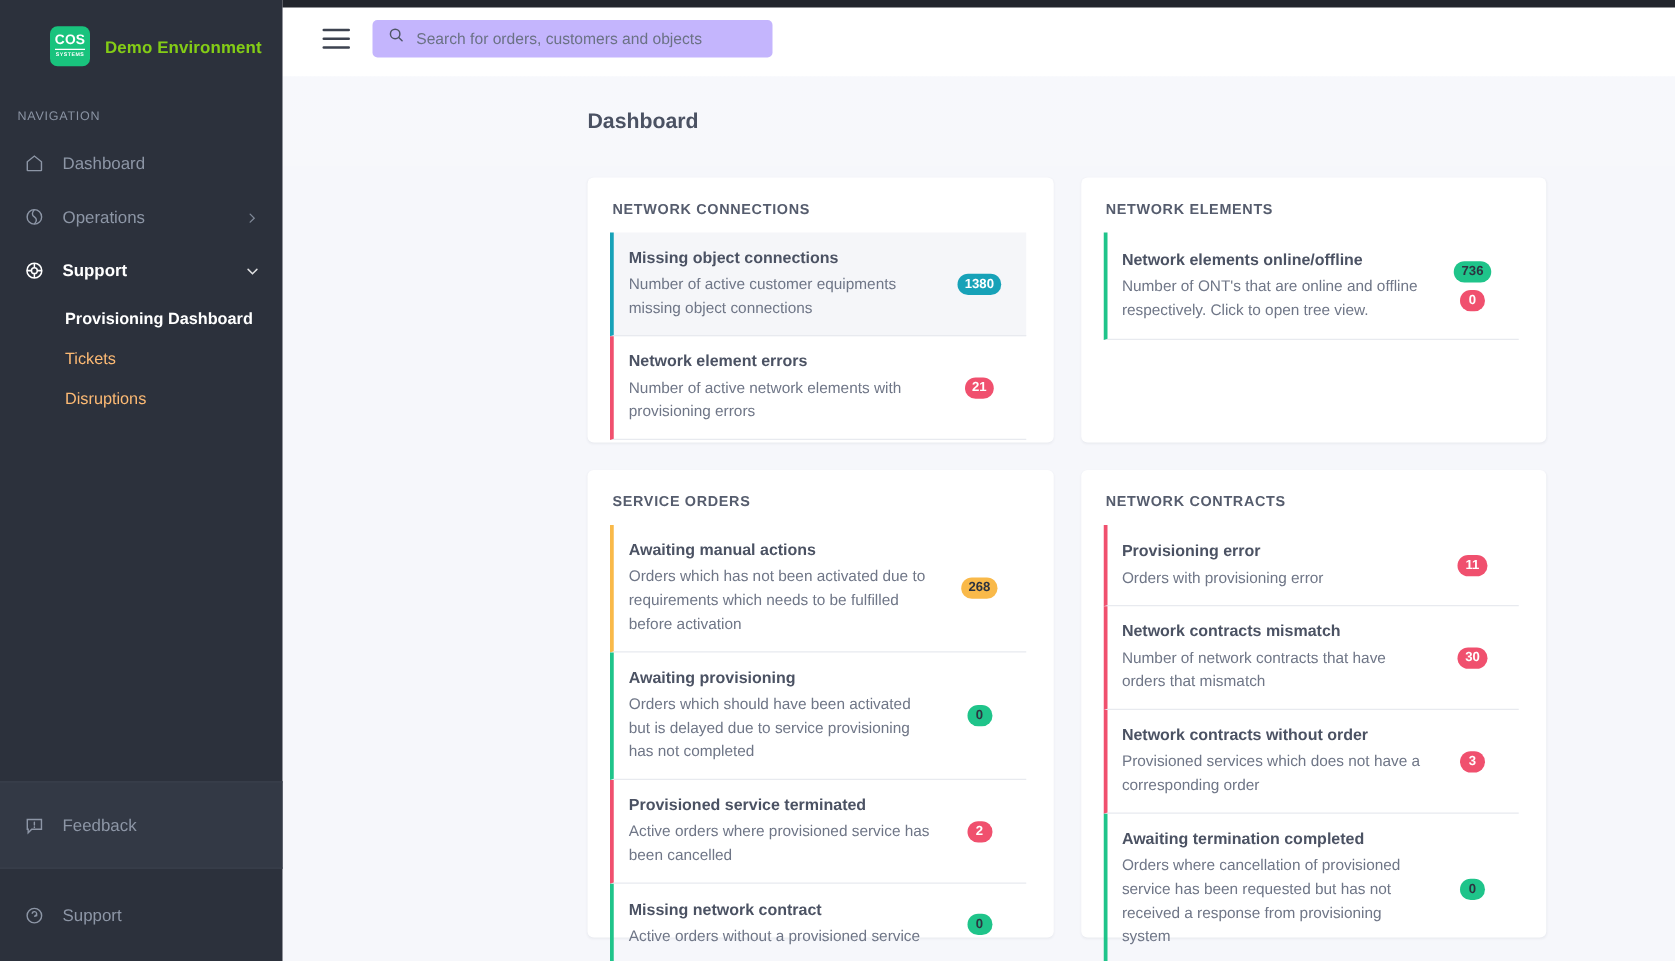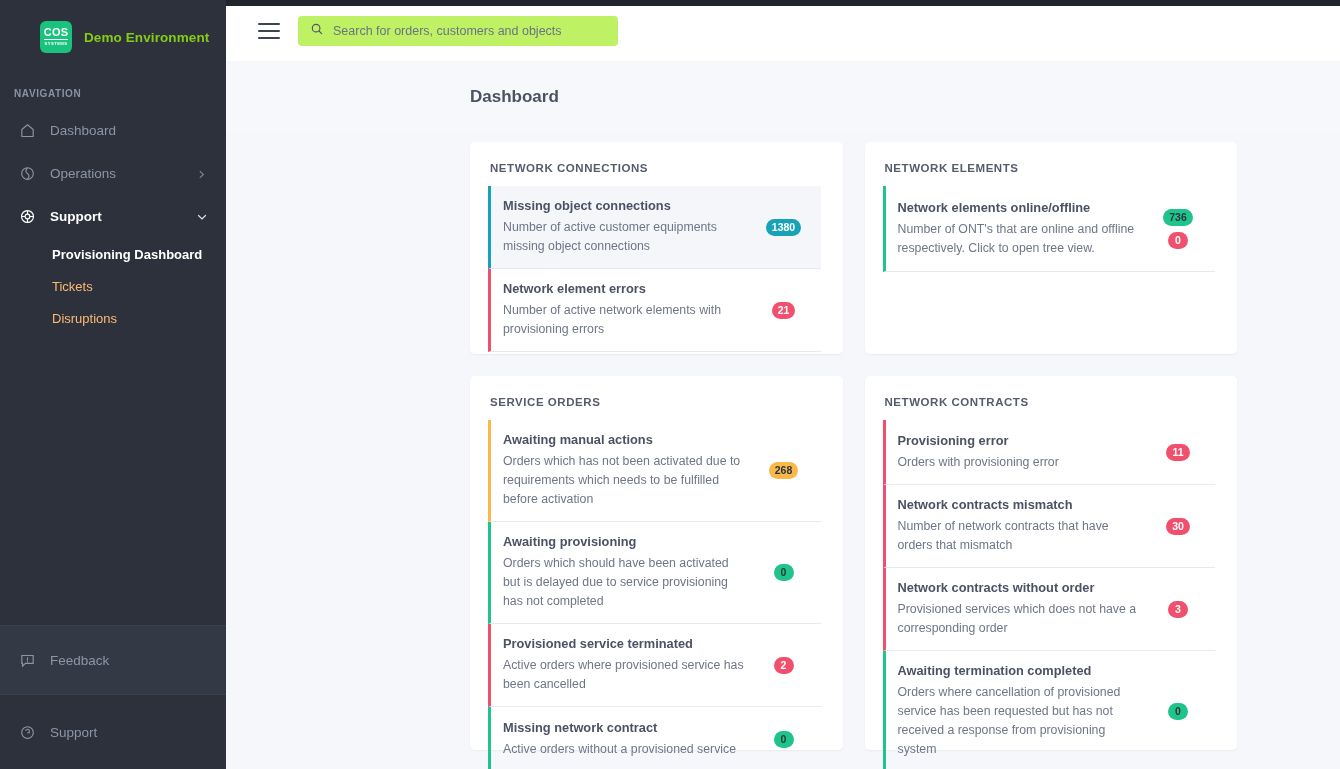--- a/index.html
+++ b/index.html
@@ -36,21 +36,21 @@
     font-size: 11px; font-weight: bold; color: #ffffff; line-height: 11px;
     letter-spacing: 0.2px; border-bottom: 1.5px solid #ffffff; padding-bottom: 1px;
   }
   .logo .l2 {
     font-size: 4.2px; font-weight: bold; color: #ffffff; line-height: 6px;
     letter-spacing: 0.4px; margin-top: 1px;
   }
   .brand-title { font-size: 13.5px; font-weight: bold; color: #84cc16; letter-spacing: 0.1px; }
 
   .nav-head {
-    font-size: 10px; font-weight: bold; color: #8a93a3; letter-spacing: 0.6px;
+    font-size: 10px; font-weight: normal; color: #8a93a3; letter-spacing: 0.6px;
     padding: 14px 0 10px 14px;
   }
   .nav-list { display: flex; flex-direction: column; }
   .nav-item {
     display: flex; align-items: center; gap: 14px;
     padding: 0 18px 0 18px; height: 43px; cursor: pointer;
     color: #8d96a6; font-size: 13.5px; position: relative;
   }
   .nav-item.active { color: #ffffff; font-weight: bold; }
   .nav-item .ico { width: 18px; height: 18px; flex: 0 0 18px; display:flex; align-items:center; justify-content:center; }
@@ -76,21 +76,21 @@
   
   .main { flex: 1 1 auto; height: 769px; display: flex; flex-direction: column; min-width: 0; }
 
   .header {
     height: 61px; background: #ffffff; display: flex; align-items: center;
     padding: 0 0 0 32px; gap: 18px; flex: 0 0 61px; position: relative; z-index: 10;
   }
   .burger { width: 22px; height: 16px; display:flex; flex-direction: column; justify-content: space-between; cursor: pointer; }
   .burger i { display:block; height: 2px; background: #3d4350; border-radius: 1px; }
   .searchbox {
-    width: 320px; height: 30px; background: #bef264; border-radius: 4px;
+    width: 320px; height: 30px; background: #c4b5fd; border-radius: 4px;
     display: flex; align-items: center; gap: 9px; padding: 0 12px; cursor: text;
   }
   .searchbox input {
     border: 0; outline: 0; background: transparent; flex: 1 1 auto;
     font-family: "Liberation Sans", sans-serif; font-size: 12.5px; color: #5a6275;
   }
   .searchbox input::placeholder { color: #6b7285; }
 
   .page-title-bar {
     height: 72px; display: flex; align-items: center; padding: 0 0 0 244px;

